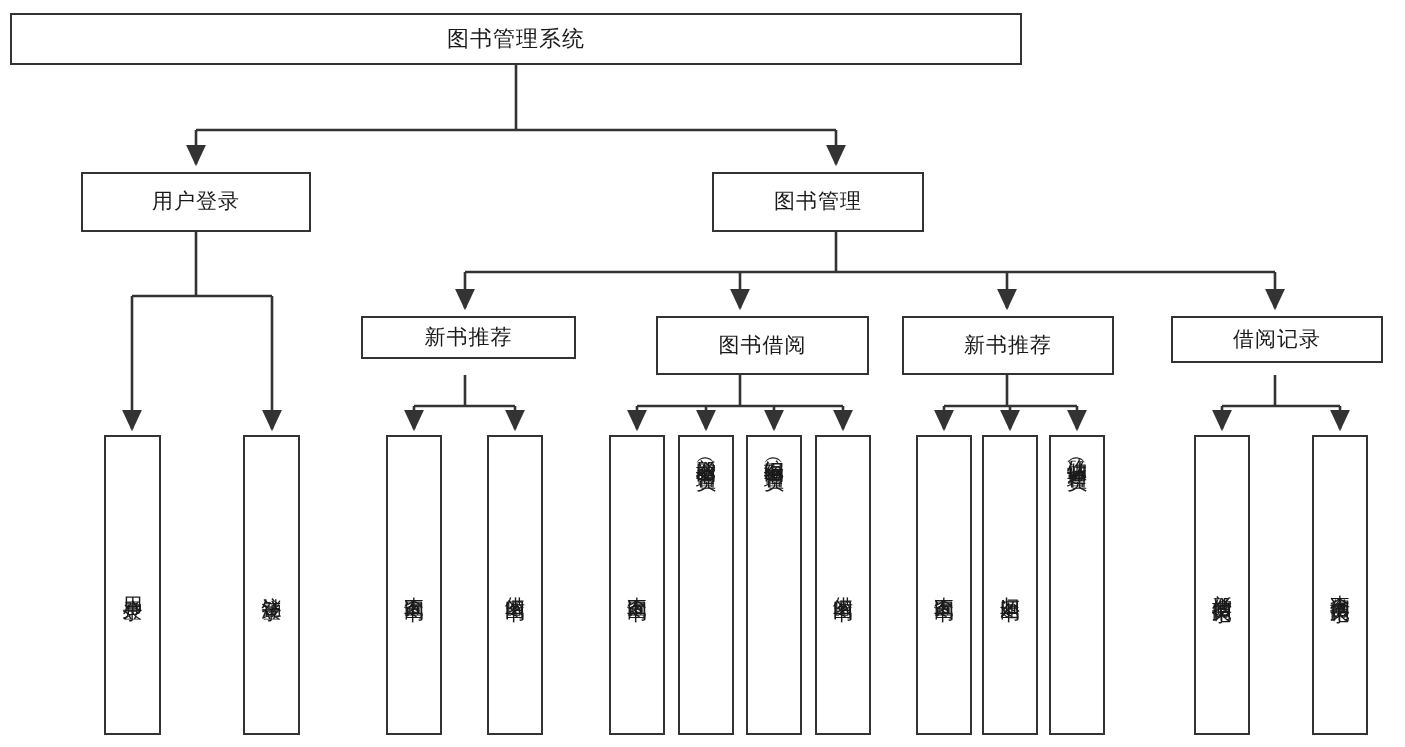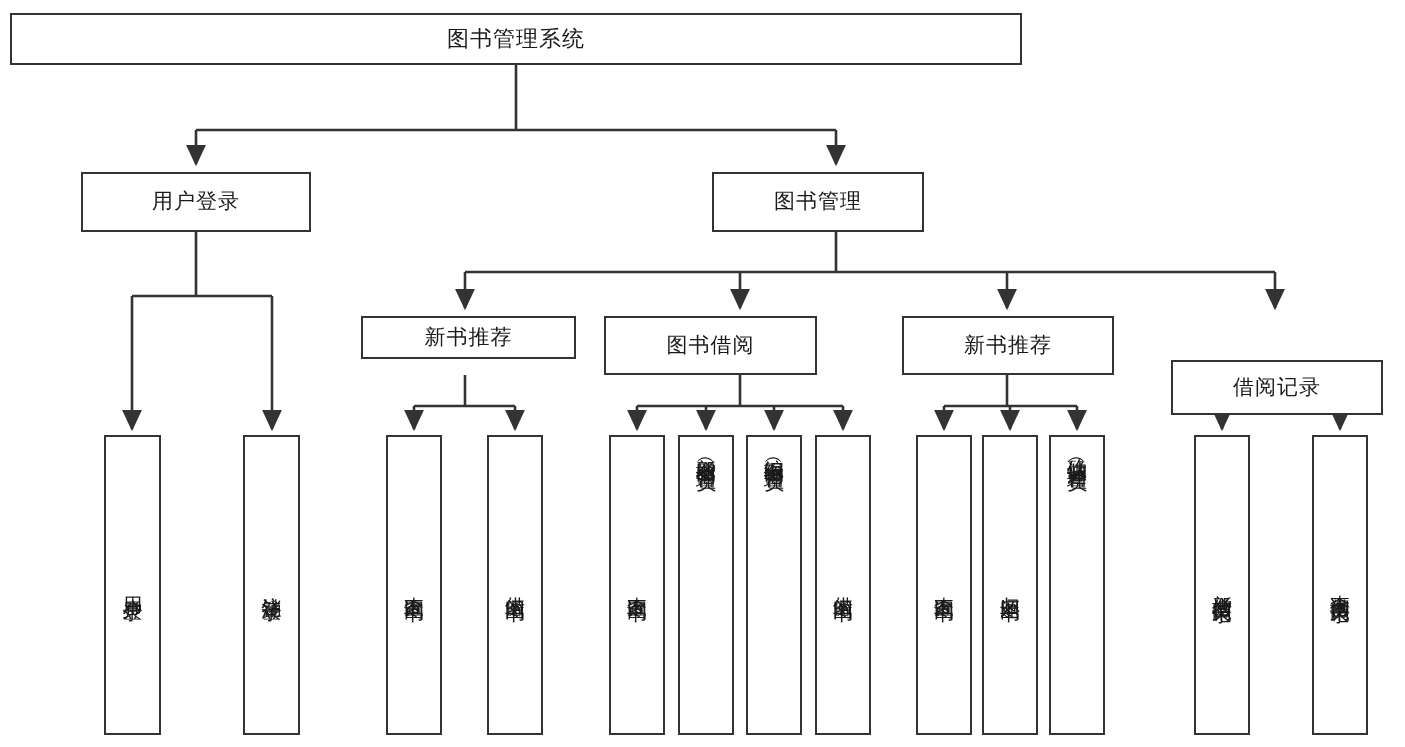--- a/index.html
+++ b/index.html
@@ -135,29 +135,29 @@
   </div>
 
   <div class="node horiz" style="left:712px; top:172px; width:212px; height:60px;">
     <span>图书管理</span>
   </div>
 
   <div class="node horiz" style="left:361px; top:316px; width:215px; height:43px;">
     <span>新书推荐</span>
   </div>
 
-  <div class="node horiz" style="left:604px; top:316px; width:213px; height:59px;">
+  <div class="node horiz" style="left:656px; top:316px; width:213px; height:59px;">
     <span>图书借阅</span>
   </div>
 
   <div class="node horiz" style="left:902px; top:316px; width:212px; height:59px;">
     <span>新书推荐</span>
   </div>
 
-  <div class="node horiz" style="left:1171px; top:316px; width:212px; height:55px;margin-top:44px;">
+  <div class="node horiz" style="left:1171px; top:316px; width:212px; height:47px;">
     <span>借阅记录</span>
   </div>
 
   <div class="node leaf centered" style="left:104px; top:435px; width:57px; height:300px;">
     <span class="vlabel">用户登录</span>
   </div>
   <div class="node leaf centered" style="left:243px; top:435px; width:57px; height:300px;">
     <span class="vlabel">注销登录</span>
   </div>
 

